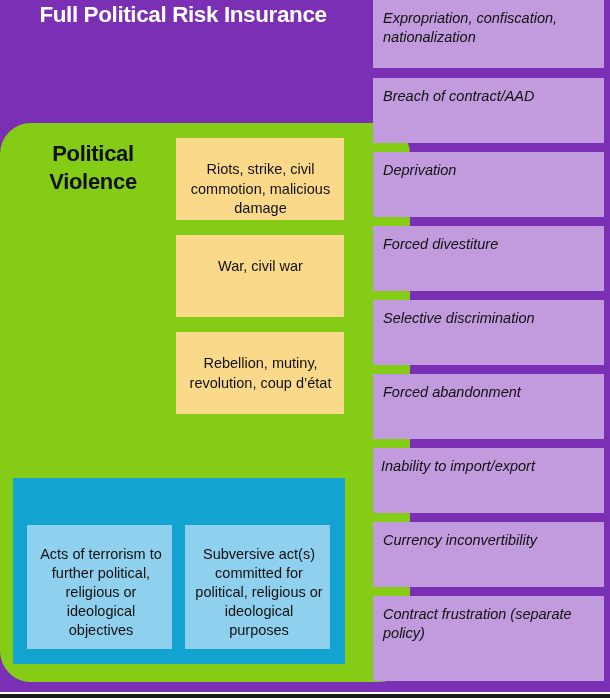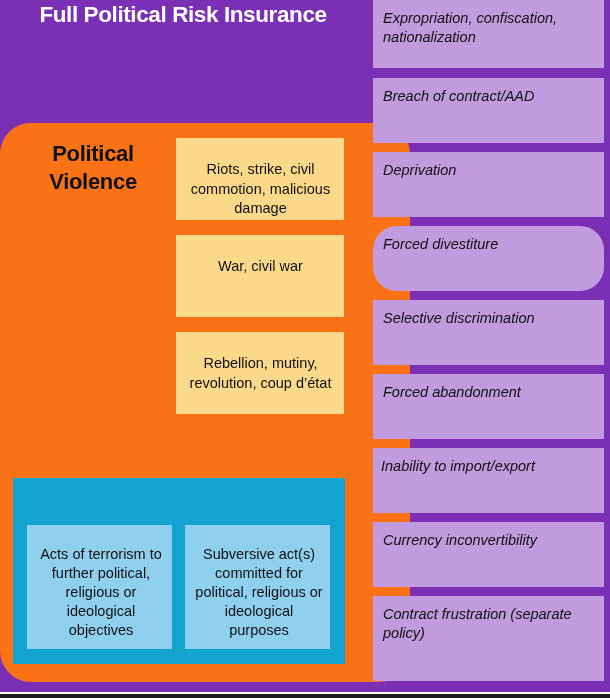--- a/index.html
+++ b/index.html
@@ -51,21 +51,21 @@
     line-height: 26px;
   }
 
   
   .pv-panel {
     position: absolute;
     left: 0;
     top: 123px;
     width: 410px;
     height: 559px;
-    background: #f97316;
+    background: #84cc16;
     border-radius: 31px;
   }
   .pv-title {
     position: absolute;
     left: 13px;
     top: 17px;
     width: 160px;
     color: #111111;
     font-size: 22px;
     font-weight: bold;
@@ -138,21 +138,21 @@
     color: #111111;
     font-size: 14.5px;
     line-height: 19px;
     box-sizing: border-box;
     padding: 9px 10px 6px 10px;
   }
 
   .risk-item-0 { top: 0px;   height: 68px; }
   .risk-item-1 { top: 78px;  height: 65px; }
   .risk-item-2 { top: 152px; height: 65px; }
-  .risk-item-3 { top: 226px; height: 65px; border-radius: 24px; }
+  .risk-item-3 { top: 226px; height: 65px; }
   .risk-item-4 { top: 300px; height: 65px; }
   .risk-item-5 { top: 374px; height: 65px; }
   .risk-item-6 { top: 448px; height: 65px; padding-left: 8px; }
   .risk-item-7 { top: 522px; height: 65px; }
   .risk-item-8 { top: 596px; height: 85px; }
 
   
   .bottom-rule {
     position: absolute;
     left: 0;

